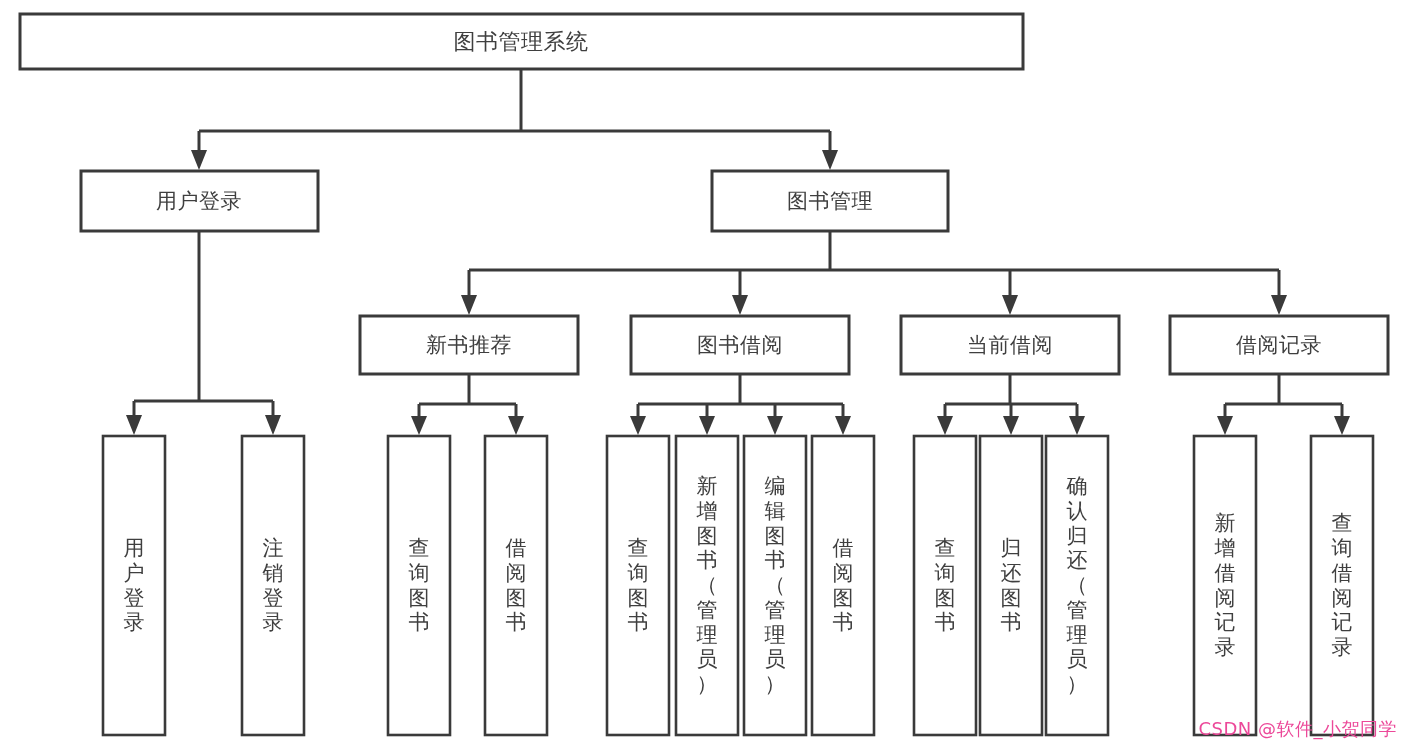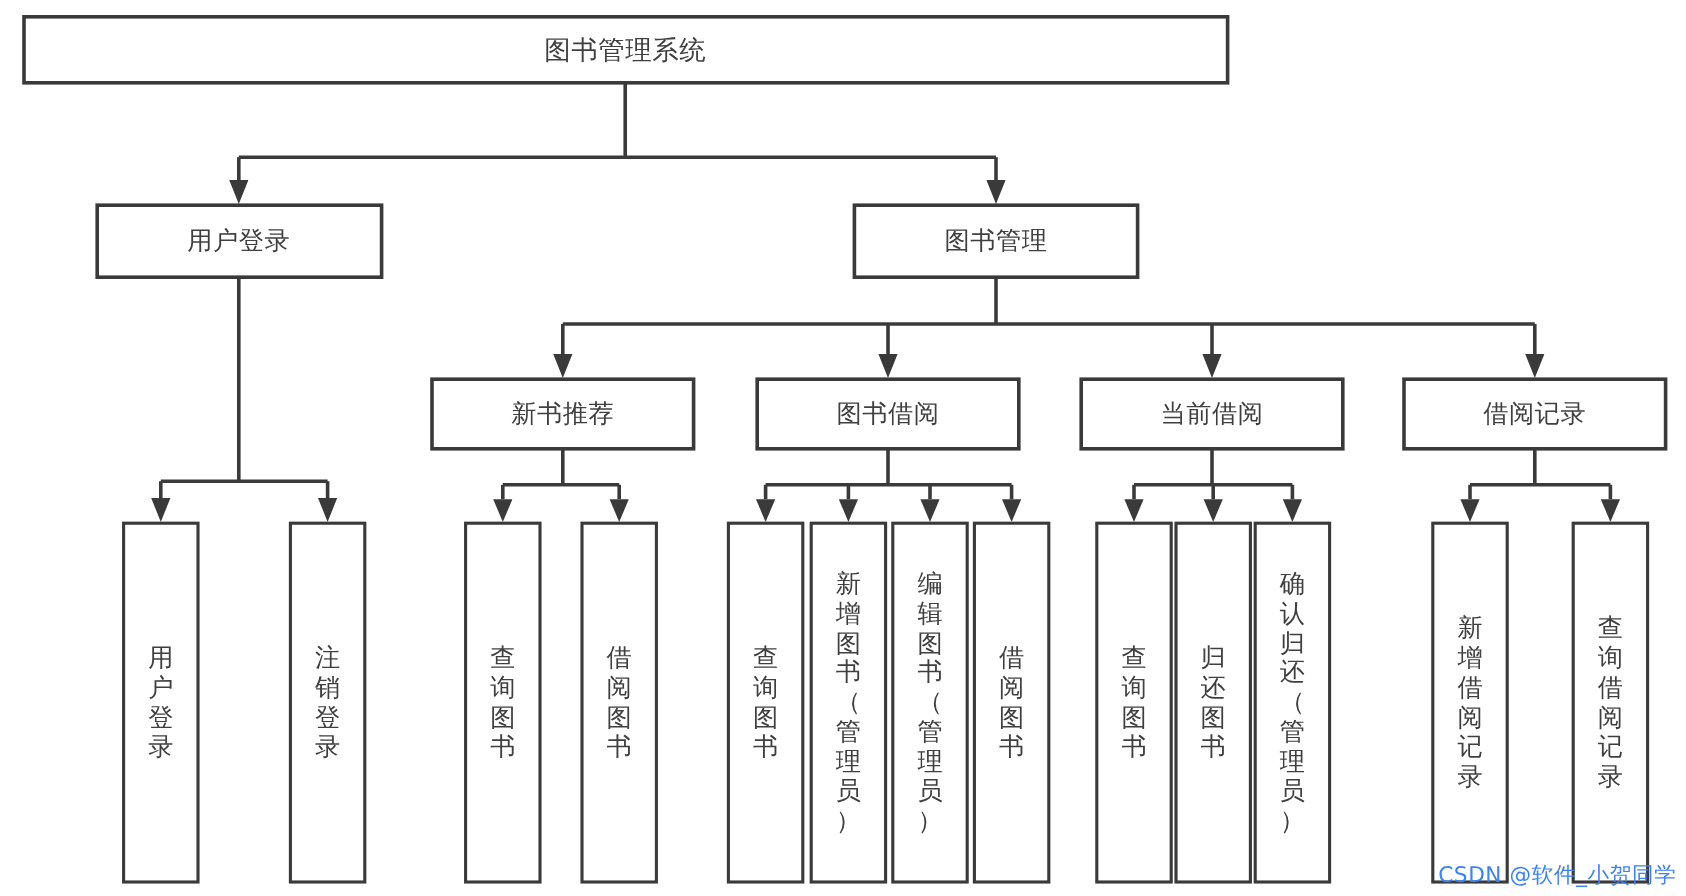--- a/index.html
+++ b/index.html
@@ -72,21 +72,21 @@
     pointer-events: none;
   }
   .vertical-text-wrap span {
     display: block;
     text-align: center;
   }
   .watermark {
     position: absolute;
     right: 8px;
     bottom: 6px;
-    color: #3b82f6;
+    color: #ec4899;
     font-family: "DejaVu Sans", "Liberation Sans", sans-serif;
     font-size: 18px;
     letter-spacing: 0.5px;
     white-space: nowrap;
   }
 </style>
 </head>
 <body>
 
 <div id="diagram-root">

